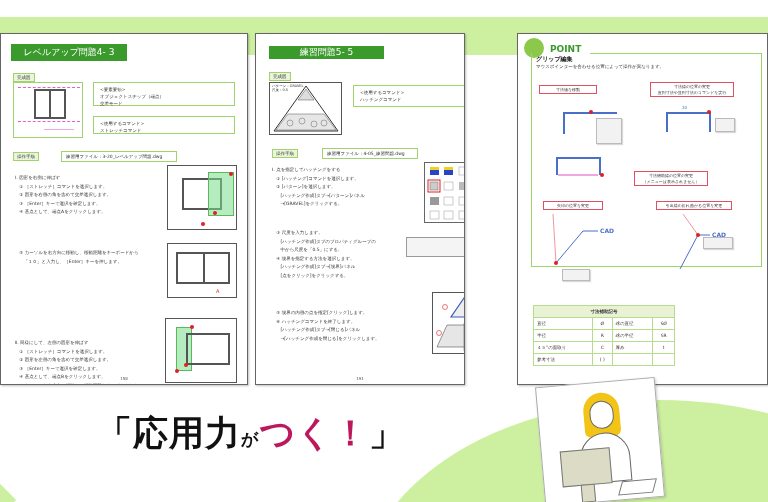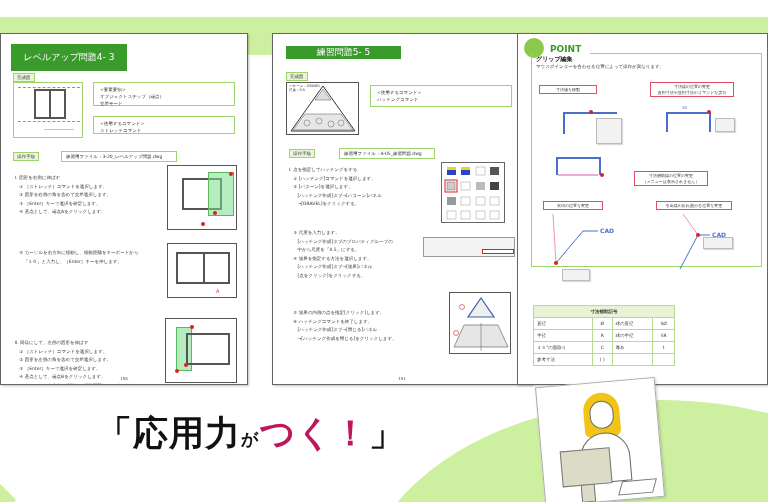--- a/index.html
+++ b/index.html
@@ -5,21 +5,21 @@
   * { box-sizing: border-box; margin: 0; padding: 0; }
   html, body { width: 768px; height: 502px; overflow: hidden; background: #ffffff; }
   body { position: relative; font-family: "DejaVu Sans", sans-serif; color: #333; }
 
   .green-band { position: absolute; left: 0; top: 17px; width: 768px; height: 38px; background: #cdf0a0; }
   .hill-right { position: absolute; left: 360px; top: 400px; width: 600px; height: 330px; background: #cdf0a0; border-radius: 50% 50% 0 0 / 60% 60% 0 0; }
   .hill-left { position: absolute; left: -20px; top: 485px; width: 30px; height: 30px; background: #cdf0a0; transform: rotate(45deg); }
 
   .page { position: absolute; background: #fff; border: 1.5px solid #666; box-shadow: 1px 1px 2px rgba(0,0,0,0.25); overflow: hidden; }
   .p1 { left: 0; top: 33px; width: 248px; height: 352px; }
-  .p2 { left: 272px; top: 33px; width: 260px; height: 352px; }
+  .p2 { left: 255px; top: 33px; width: 210px; height: 352px; }
   .p3 { left: 517px; top: 33px; width: 251px; height: 352px; }
 
   .title-bar { position: absolute; background: #3a9a2c; color: #fff; font-size: 9px; display: flex; align-items: center; justify-content: center; }
   .label-tag { position: absolute; background: #eaf5da; border: 1px solid #9fd46d; font-size: 4.5px; padding: 1px 3px; color: #333; }
   .gbox { position: absolute; border: 1.2px solid #9fd46d; background: #fff; font-size: 4.5px; line-height: 7px; padding: 3px 6px; color: #333; }
   .body-text { position: absolute; font-size: 4.5px; line-height: 8.5px; color: #333; white-space: pre; }
   .page-num { position: absolute; bottom: 3px; left: 0; width: 100%; text-align: center; font-size: 4px; color: #555; }
 
   .figure { position: absolute; border: 1.5px solid #555; background: #fff; }
   .fig-line { position: absolute; border: 1px solid #555; }
@@ -55,21 +55,21 @@
   .keyboard { position: absolute; left: 75px; top: 100px; width: 35px; height: 14px; border: 1px solid #777; transform: skewX(-20deg); background: #fff; }
 </style>
 </head>
 <body>
 
 <div class="green-band"></div>
 <div class="hill-right"></div>
 <div class="hill-left"></div>
 
 <div class="page p1">
-  <div class="title-bar" style="left:10px;top:10px;width:116px;height:27px;">レベルアップ問題4- 3</div>
+  <div class="title-bar" style="left:10px;top:10px;width:116px;height:17px;">レベルアップ問題4- 3</div>
   <div class="label-tag" style="left:12px;top:39px;">完成図</div>
   <div class="figure" style="left:12px;top:48px;width:70px;height:56px;border:1.2px solid #9fd46d;">
     <div class="fig-line" style="left:20px;top:6px;width:32px;height:30px;border:2px solid #555;"></div>
     <div class="fig-line" style="left:35px;top:8px;width:1px;height:26px;"></div>
     <div class="pink-line" style="left:4px;top:4px;width:62px;height:1px;border-top:1px dashed #e060d0;background:none;"></div>
     <div class="pink-line" style="left:4px;top:38px;width:62px;height:1px;border-top:1px dashed #e060d0;background:none;"></div>
     <div class="pink-line" style="left:30px;top:46px;width:30px;height:1px;"></div>
   </div>
   <div class="gbox" style="left:92px;top:48px;width:142px;height:24px;">
     <div>&lt;要素要領&gt;</div>

